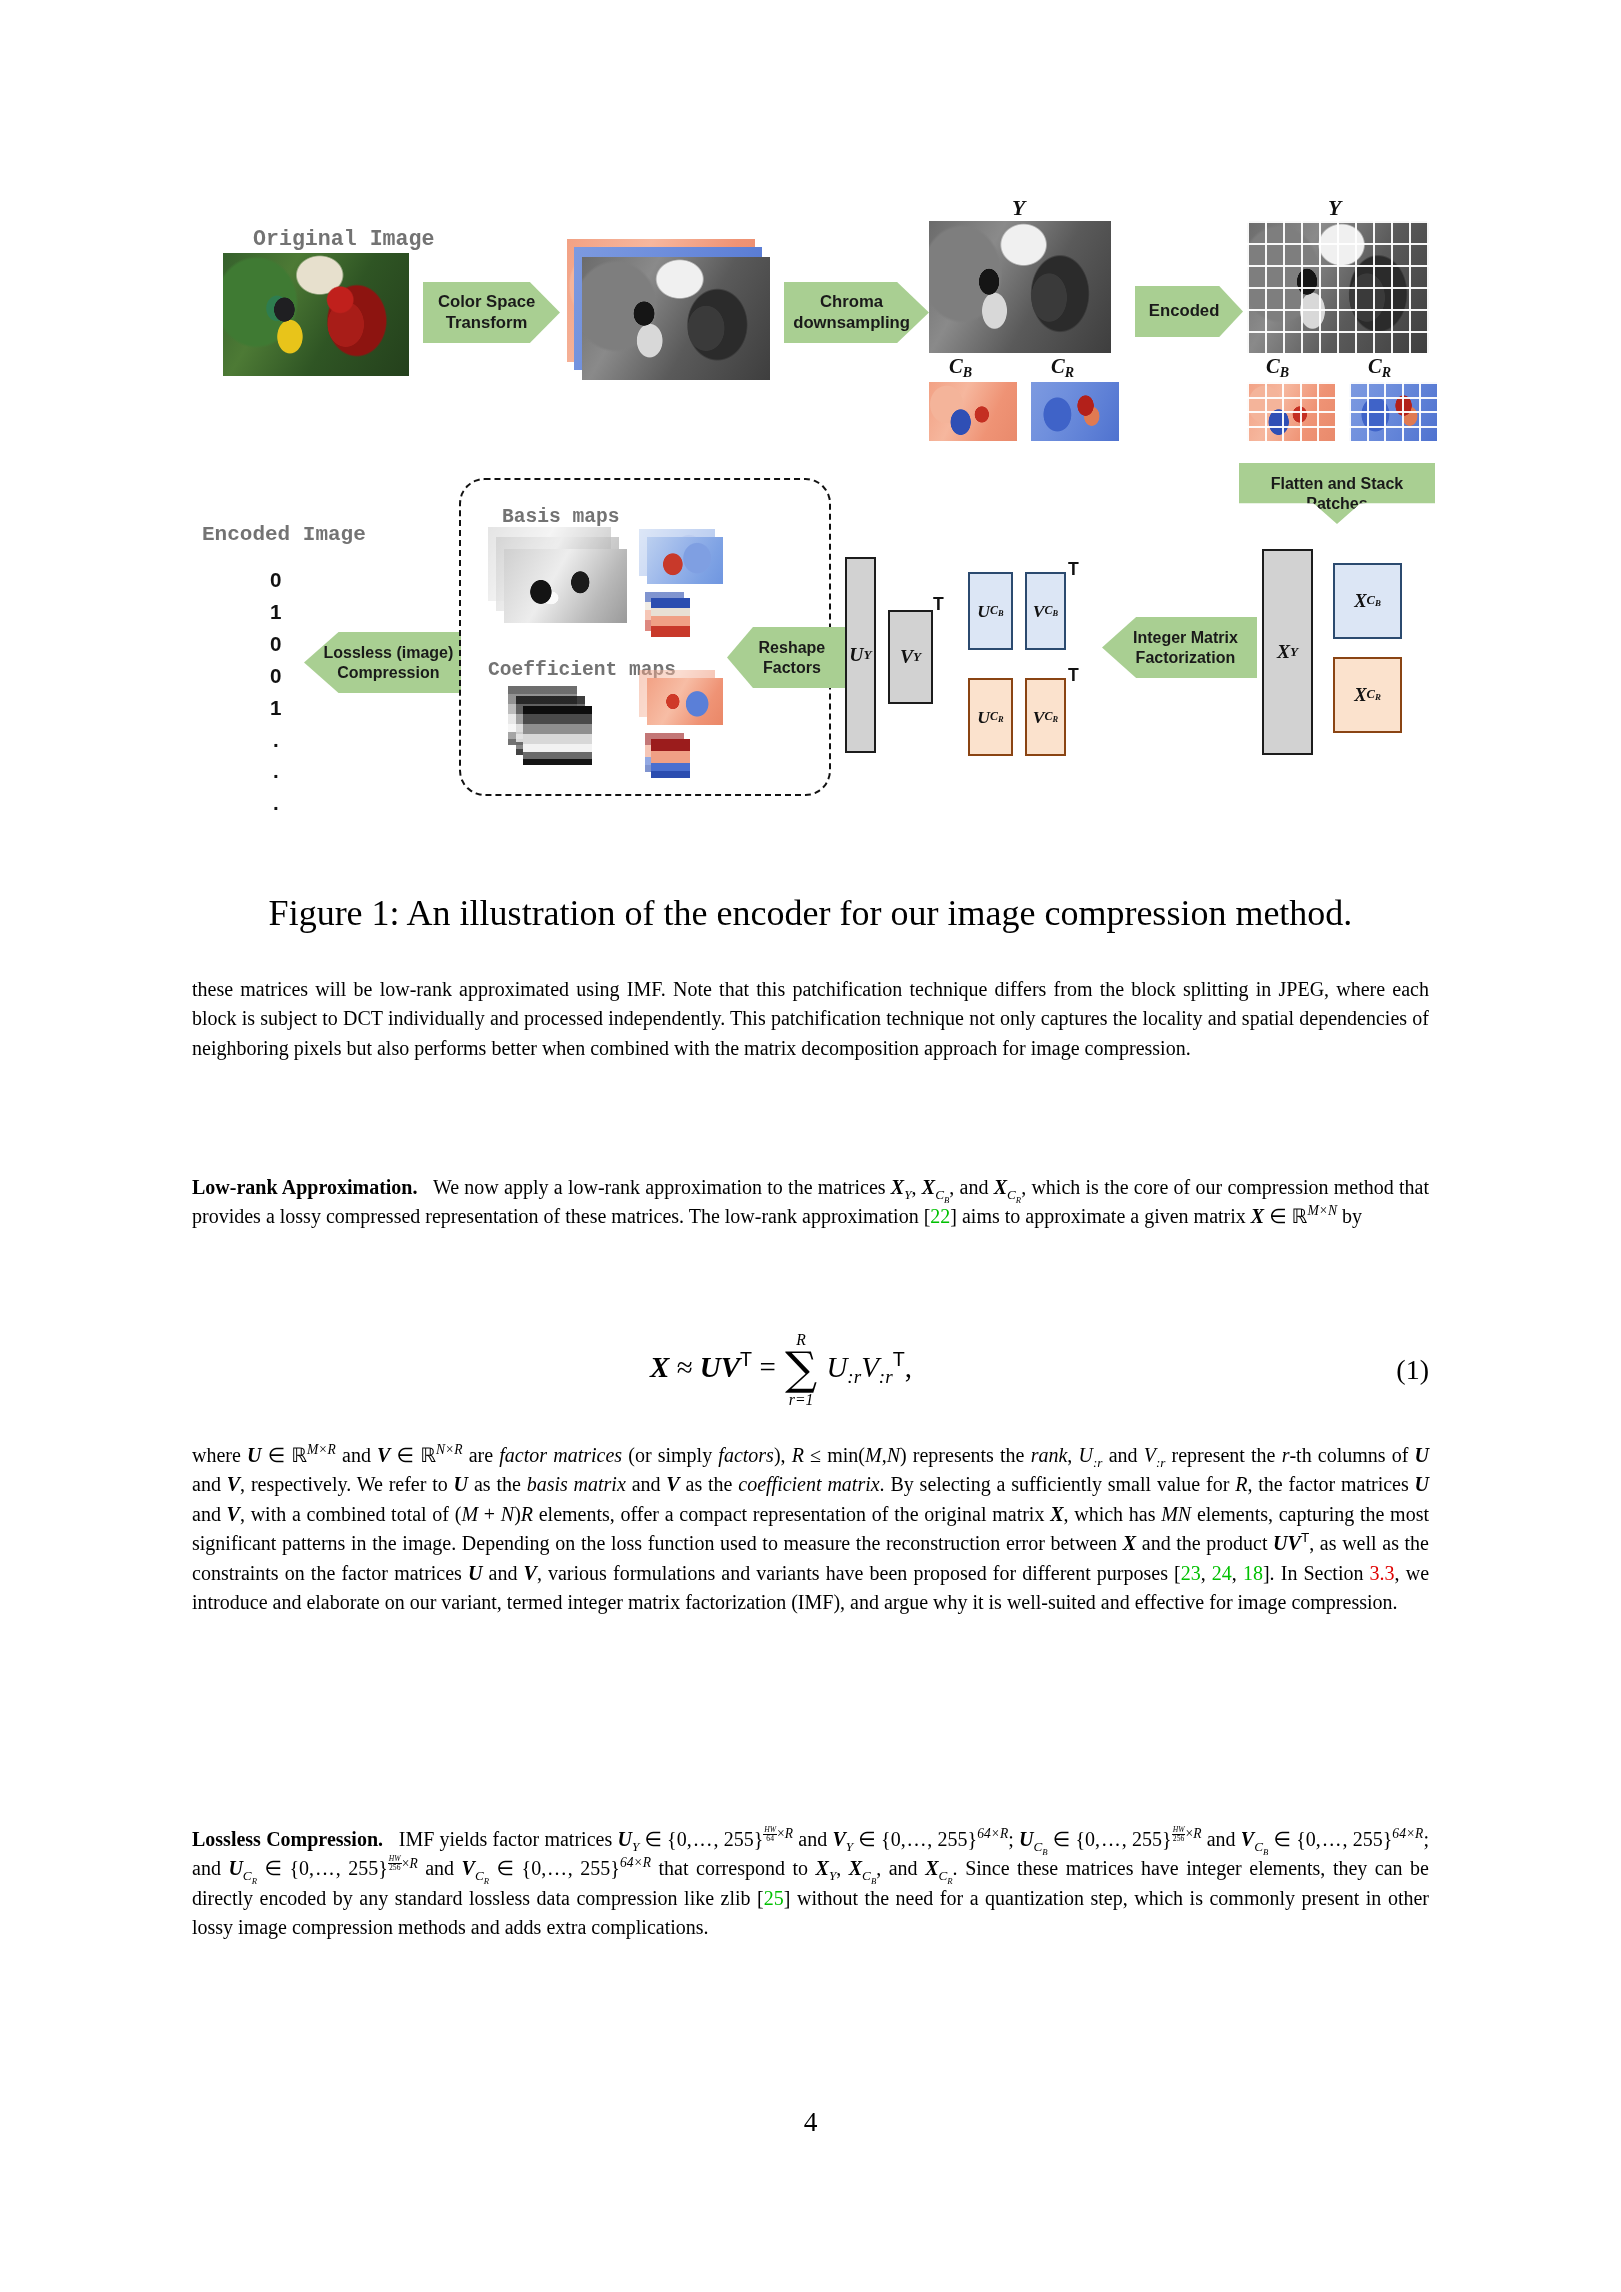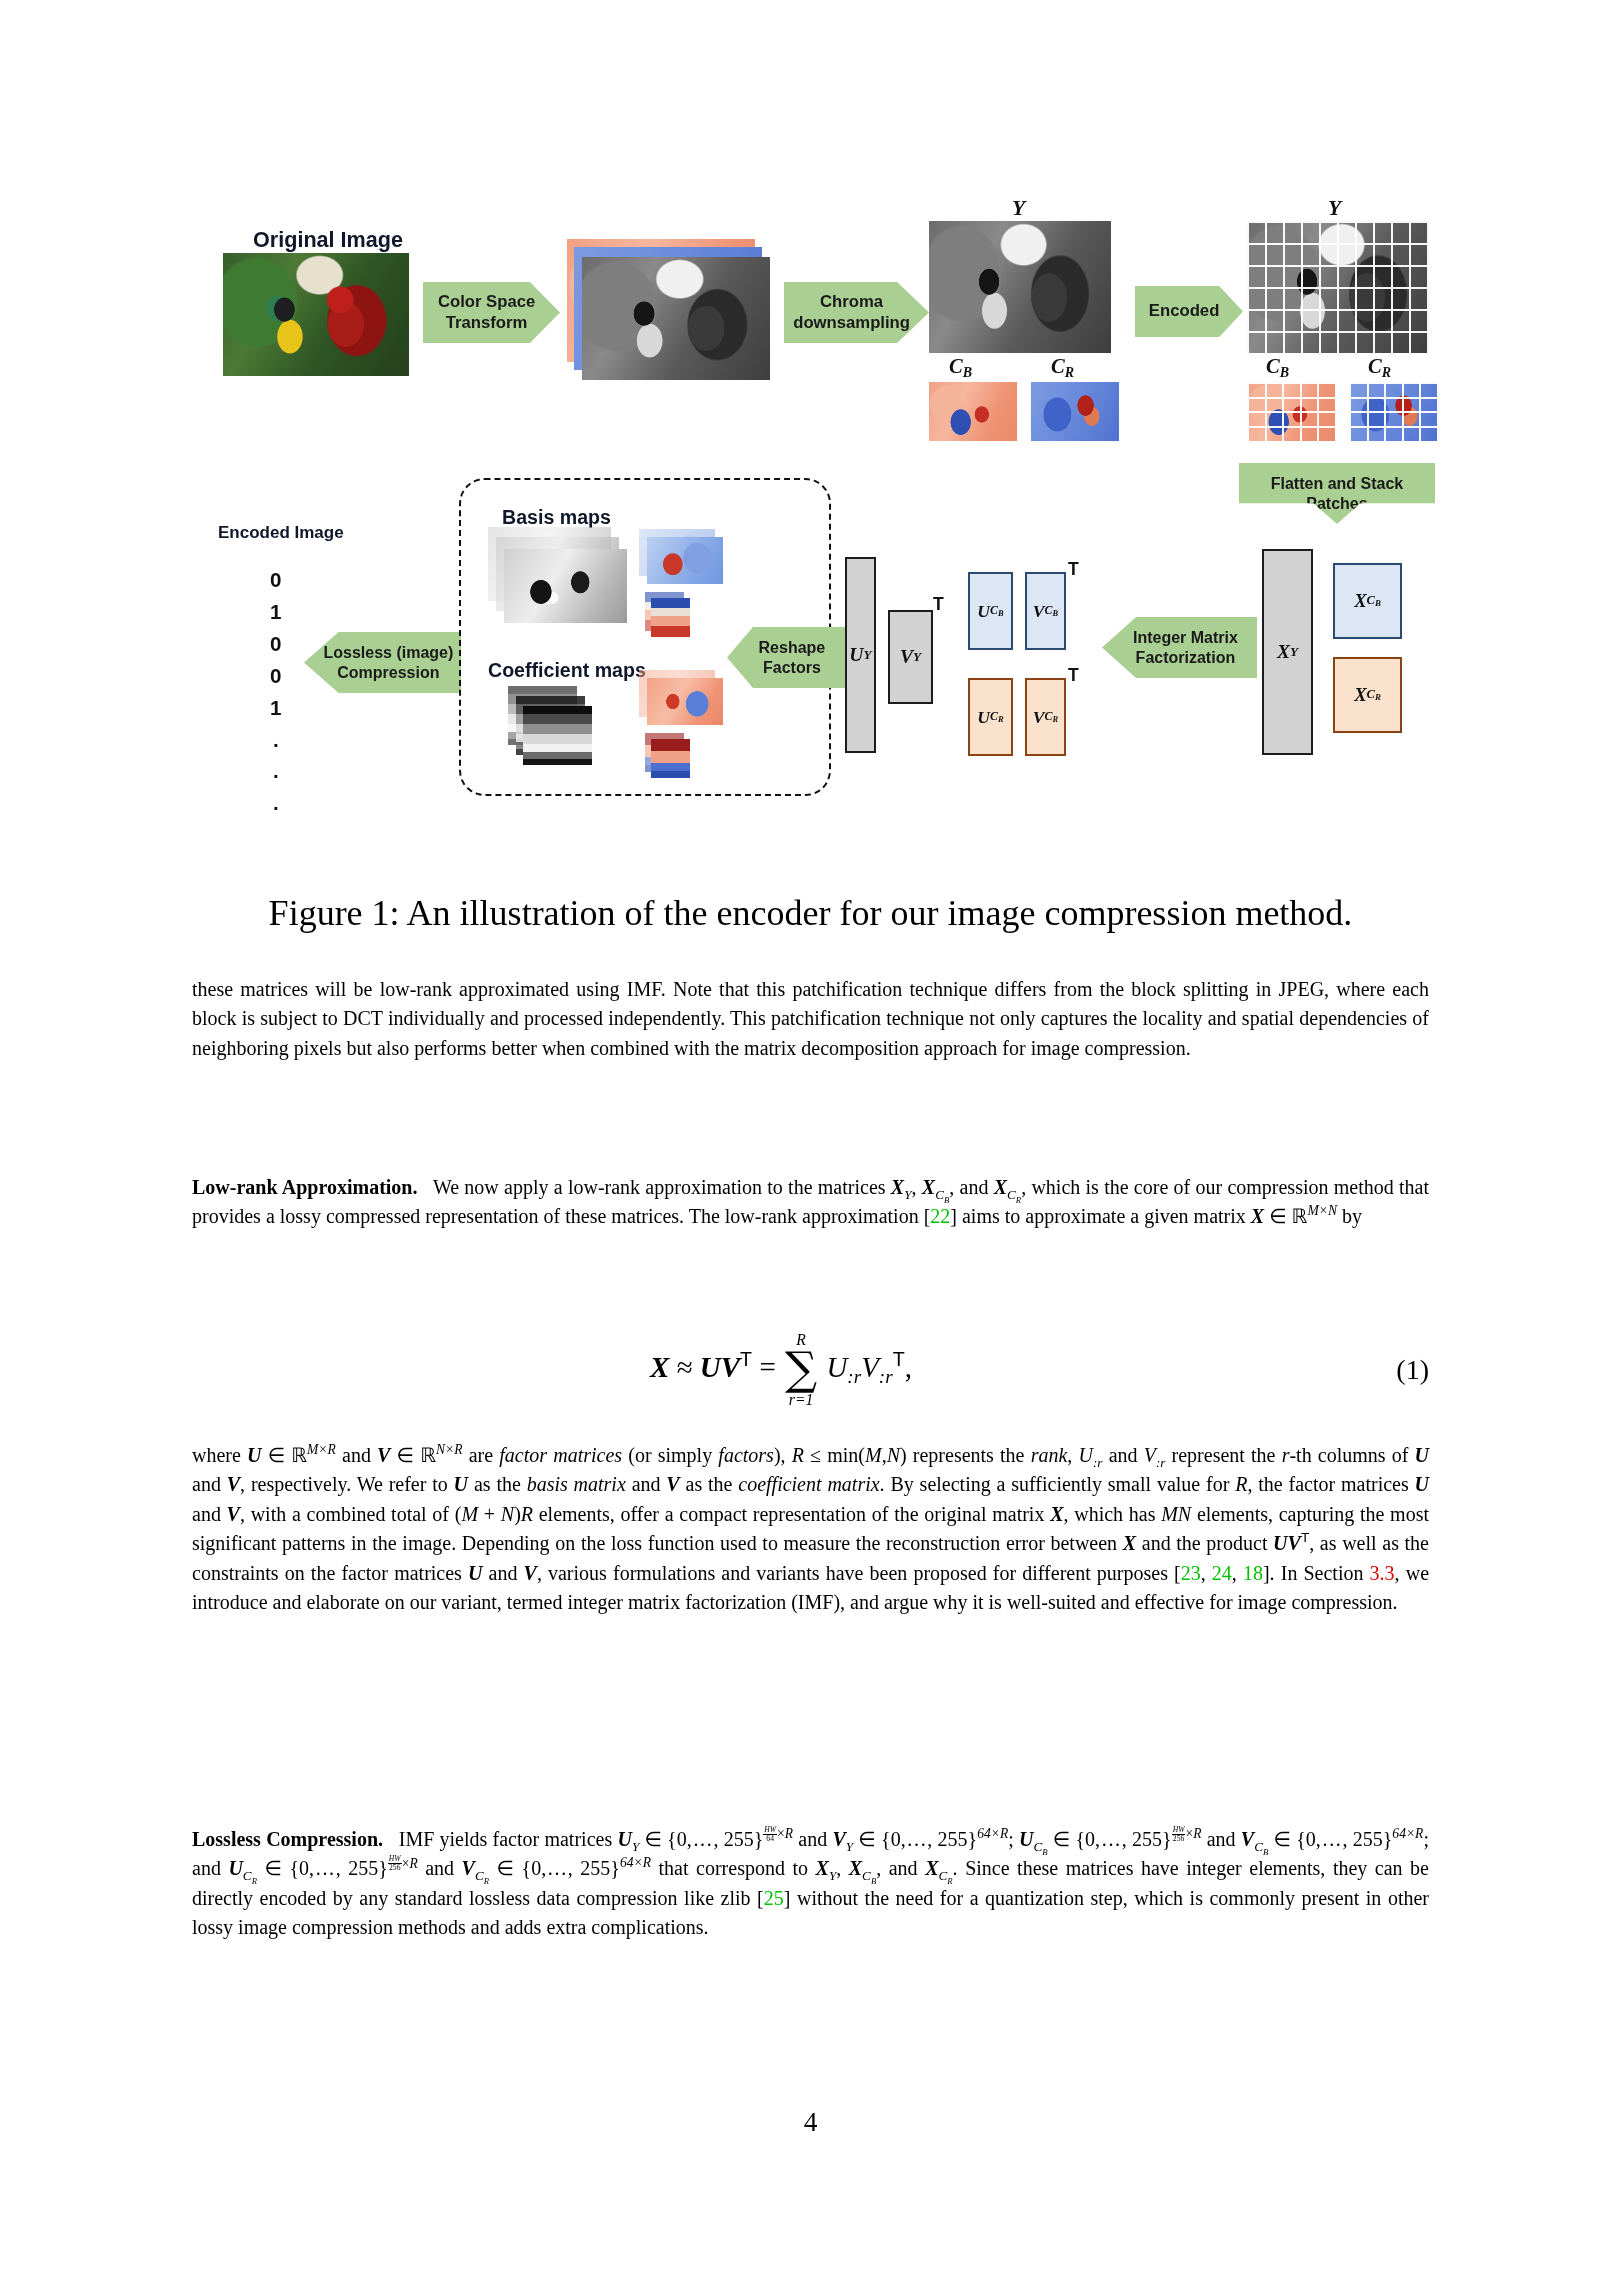--- a/index.html
+++ b/index.html
@@ -25,23 +25,23 @@
     text-align:center;
     line-height:1.25;
     box-sizing:border-box;
   }
   .arrow-r { clip-path: polygon(0 0, 78% 0, 100% 50%, 78% 100%, 0 100%); padding-right:9.8px; }
   .arrow-l { clip-path: polygon(22% 0, 100% 0, 100% 100%, 22% 100%, 0 50%); padding-left:11.8px; }
   .arrow-d { clip-path: polygon(0 0, 100% 0, 100% 66%, 62% 66%, 50% 100%, 38% 66%, 0 66%); }
 
   .figlabel {
     position:absolute;
-    font-family:Liberation Sans, sans-serif;
+    font-family:Liberation Mono, monospace;
     font-weight:bold;
-    color:#0f172a;
+    color:#737373;
     white-space:nowrap;
   }
   .mathlabel {
     position:absolute;
     font-family:"Liberation Serif", serif;
     font-weight:bold;
     font-style:italic;
     color:#111;
     white-space:nowrap;
   }
@@ -264,21 +264,21 @@
     </div>
 
     <div class="mathlabel" style="left:1368px; top:355px; font-size:20.6px;"><span>C</span><span class="sub">R</span></div>
     <div class="imgbox parrot-cr" style="left:1349px; top:382px; width:88px; height:59px;">
       <div class="gridover" style="--cw:17.6px; --ch:14.7px;"></div>
     </div>
 
     <div class="arrow-d" style="left:1239px; top:463px; width:196px; height:61px; font-size:16px; white-space:pre-line;">Flatten and Stack
 Patches</div>
 
-    <div class="figlabel" style="left:218px; top:523px; font-size:17px;">Encoded Image</div>
+    <div class="figlabel" style="left:202px; top:523px; font-size:21px;">Encoded Image</div>
 
     <div class="bits" style="left:263px; top:564px; width:25.5px; font-size:20.6px;">
       <div>0</div>
       <div>1</div>
       <div>0</div>
       <div>0</div>
       <div>1</div>
       <div>.</div>
       <div>.</div>
       <div>.</div>

